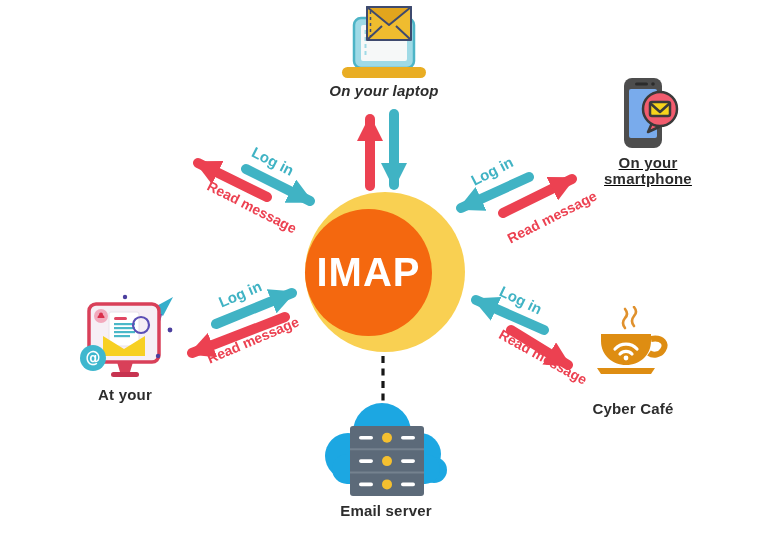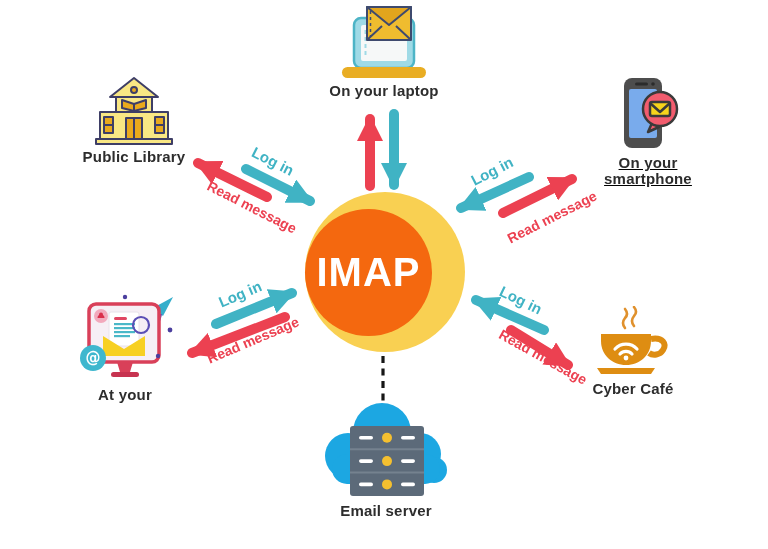--- a/index.html
+++ b/index.html
@@ -66,21 +66,21 @@
 
   <div class="alabel login" style="left:273px;top:161px;transform:translate(-50%,-50%) rotate(27deg);">Log in</div>
   <div class="alabel read" style="left:252px;top:207px;transform:translate(-50%,-50%) rotate(27deg);">Read message</div>
   <div class="alabel login" style="left:492px;top:171px;transform:translate(-50%,-50%) rotate(-27deg);">Log in</div>
   <div class="alabel read" style="left:552px;top:217px;transform:translate(-50%,-50%) rotate(-27deg);">Read message</div>
   <div class="alabel login" style="left:240px;top:294px;transform:translate(-50%,-50%) rotate(-23deg);">Log in</div>
   <div class="alabel read" style="left:253px;top:340px;transform:translate(-50%,-50%) rotate(-23deg);">Read message</div>
   <div class="alabel login" style="left:521px;top:300px;transform:translate(-50%,-50%) rotate(26deg);">Log in</div>
   <div class="alabel read" style="left:543px;top:357px;transform:translate(-50%,-50%) rotate(29deg);">Read message</div>
 
-  <div class="node" style="left:324px;top:4px;width:120px;">
+  <div class="node" style="left:324px;top:4px;width:120px;font-style:italic;">
     <svg width="96" height="76" viewBox="0 0 96 76">
       <rect x="18" y="14" width="60" height="50" rx="7" fill="#9FDAE6" stroke="#4DB4C6" stroke-width="2.5"></rect>
       <rect x="25" y="21" width="46" height="36" rx="2" fill="#F6F8F8"></rect>
       <line x1="29.5" y1="26" x2="29.5" y2="52" stroke="#9FDAE6" stroke-width="2" stroke-dasharray="4 3"></line>
       <rect x="6" y="63" width="84" height="11" rx="5.5" fill="#E9AD23"></rect>
       <g stroke="#3E4A6E" stroke-width="2" stroke-linejoin="round">
         <rect x="31" y="3" width="44" height="33" fill="#EFBC2F"></rect>
         <path d="M31,3 L53,21 L75,3 Z" fill="#E2A51D"></path>
         <path d="M31,36 L46,22 M75,36 L60,22" fill="none"></path>
       </g>
@@ -99,40 +99,20 @@
         <path d="M40,47 L36,56 L47,51 Z" fill="#F25C6E"></path>
         <circle cx="48" cy="33" r="17" fill="#F25C6E"></circle>
         <rect x="38" y="26" width="20" height="14" rx="2" fill="#F7D31B"></rect>
         <path d="M38,27 L48,36 L58,27" fill="none"></path>
       </g>
     </svg>
     <div class="nlabel">On your</div>
     <div class="nlabel" style="margin-top:-2px;">smartphone</div>
   </div>
 
-  <div class="node" style="left:76px;top:76px;width:116px;">
-    <svg width="88" height="70" viewBox="0 0 88 70">
-      <g stroke="#3E3E66" stroke-width="2" stroke-linejoin="round">
-        <polygon points="44,2 20,21 68,21" fill="#F9E784"></polygon>
-        <circle cx="44" cy="14" r="3" fill="#E9A91C"></circle>
-        <rect x="26" y="21" width="36" height="15" fill="#F9E784"></rect>
-        <path d="M32,24 L44,28 L56,24 L56,32 L44,35 L32,32 Z" fill="#E9A91C"></path>
-        <line x1="44" y1="28" x2="44" y2="35"></line>
-        <rect x="10" y="36" width="68" height="27" fill="#F9E784"></rect>
-        <rect x="14" y="41" width="9" height="16" fill="#E9A91C"></rect>
-        <line x1="14" y1="49" x2="23" y2="49"></line>
-        <rect x="65" y="41" width="9" height="16" fill="#E9A91C"></rect>
-        <line x1="65" y1="49" x2="74" y2="49"></line>
-        <rect x="36" y="42" width="16" height="21" fill="#E9A91C"></rect>
-        <line x1="44" y1="42" x2="44" y2="63"></line>
-        <rect x="6" y="63" width="76" height="5" fill="#F9E784"></rect>
-      </g>
-    </svg>
-    <div class="nlabel">Public Library</div>
-  </div>
 
   <div class="node" style="left:66px;top:292px;width:118px;">
     <svg width="104" height="92" viewBox="0 0 104 92">
       <polygon points="80,16 100,5 90,24" fill="#35AECB"></polygon>
       <path d="M70,40 C74,48 84,40 88,22" stroke="#5B4FB5" stroke-width="2.2" fill="none"></path>
       <rect x="16" y="12" width="70" height="58" rx="7" fill="#F6EFF5" stroke="#D94059" stroke-width="3.5"></rect>
       <polygon points="44,70 60,70 57,80 47,80" fill="#D94059"></polygon>
       <rect x="38" y="80" width="28" height="5" rx="2.5" fill="#C73350"></rect>
       <rect x="36" y="20" width="30" height="34" rx="2" fill="#FFFFFF" stroke="#E8E2EA"></rect>
       <rect x="41" y="25" width="13" height="3" rx="1.5" fill="#E04562"></rect>
@@ -149,21 +129,21 @@
       <path d="M24.5,26 a3.5,3.5 0 0 1 7,0 z" fill="#D92F4B"></path>
       <circle cx="20" cy="66" r="13" fill="#3EB7CE"></circle>
       <text x="20" y="71" font-size="15" font-weight="bold" fill="#ffffff" text-anchor="middle" font-family="DejaVu Sans, sans-serif">@</text>
       <circle cx="52" cy="5" r="2.2" fill="#4B3F9E"></circle>
       <circle cx="97" cy="38" r="2.4" fill="#4B3F9E"></circle>
       <circle cx="85" cy="64" r="2.2" fill="#4B3F9E"></circle>
     </svg>
     <div class="nlabel">At your</div>
   </div>
 
-  <div class="node" style="left:578px;top:306px;width:110px;">
+  <div class="node" style="left:578px;top:306px;width:110px;gap:20px;">
     <svg width="92" height="72" viewBox="0 0 92 72">
       <g stroke="#E0912D" stroke-width="2.6" fill="none" stroke-linecap="round">
         <path d="M38,3 q4,5 0,9 q-4,5 0,10"></path>
         <path d="M47,1 q4,5 0,9 q-4,5 0,10"></path>
       </g>
       <path d="M64,33 C76,31 80,38 76,44 C73,49 66,50 62,47" fill="none" stroke="#DE8D12" stroke-width="6"></path>
       <path d="M14,28 H64 V35 C64,49 53,59 39,59 C25,59 14,49 14,35 Z" fill="#DE8D12"></path>
       <path d="M10,62 H68 L64,68 H14 Z" fill="#DE8D12"></path>
       <g stroke="#FFFFFF" fill="none" stroke-linecap="round" stroke-width="3.2">
         <path d="M28,43 a15,15 0 0 1 22,0"></path>

